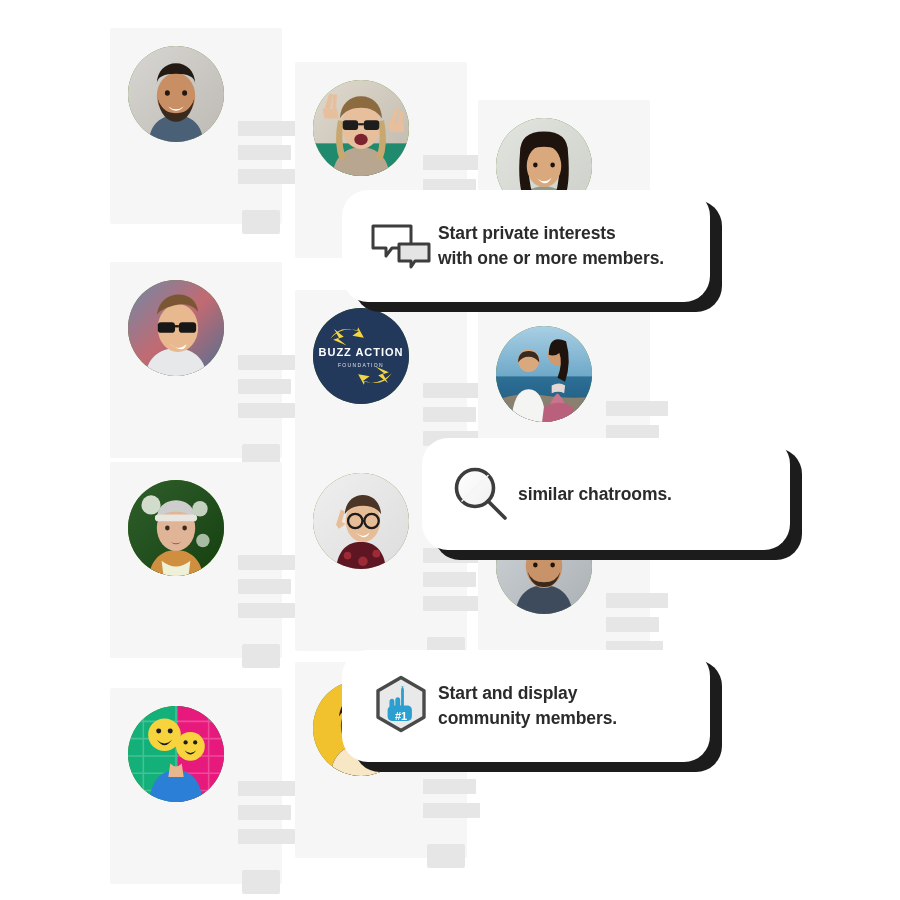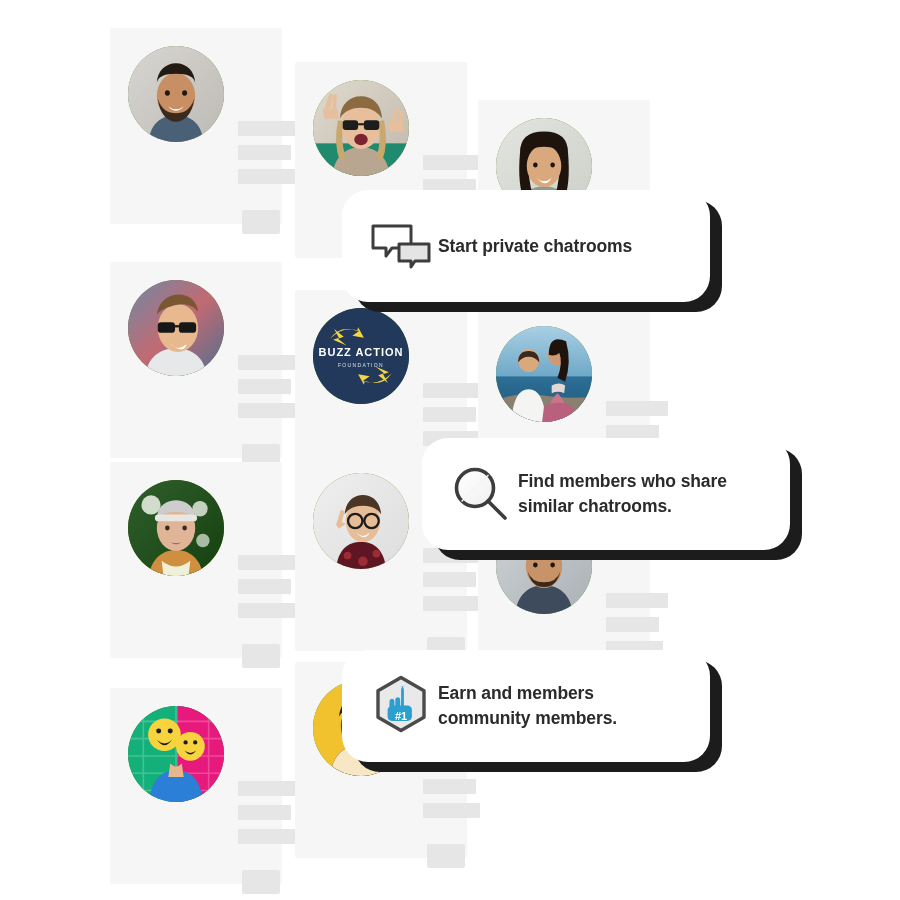--- a/index.html
+++ b/index.html
@@ -399,49 +399,49 @@
   <div id="callouts-layer">
       <div class="callout" style="left: 342px; top: 190px; width: 380px; height: 122px;">
         <div class="shadow" style="left: 12px; top: 10px; width: 368px; height: 112px;"></div>
         <div class="panel" style="width: 368px; height: 112px; padding: 0px 18px 0px 22px;">
           <div class="cal-icon" style="width: 74px;">
             <svg width="62" height="46" viewBox="0 0 62 46">
       <path d="M3 3h38v22H22l-6 8v-8H3z" fill="#ffffff" stroke="#3d3d3d" stroke-width="3" stroke-linejoin="round"></path>
       <path d="M29 21h30v17H45l-4 6v-6h-12z" fill="#e4e4e4" stroke="#3d3d3d" stroke-width="3" stroke-linejoin="round"></path>
     </svg>
           </div>
-          <div class="cal-text"><span>Start private chatrooms</span></div>
+          <div class="cal-text"><span>Start private interests</span><span class="l2">with one or more members.</span></div>
         </div>
       </div>
       <div class="callout" style="left: 422px; top: 438px; width: 380px; height: 122px;">
         <div class="shadow" style="left: 12px; top: 10px; width: 368px; height: 112px;"></div>
         <div class="panel" style="width: 368px; height: 112px; padding: 0px 18px 0px 22px;">
           <div class="cal-icon" style="width: 74px;">
             <svg width="58" height="56" viewBox="0 0 58 56">
       <defs>
                 <linearGradient id="mgg" x1="0" y1="0" x2="1" y2="1">
         <stop offset="0" stop-color="#ffffff"></stop>
                   <stop offset="1" stop-color="#f0f0f0"></stop>
                 </linearGradient>
               </defs>
       <circle cx="23" cy="22" r="18.5" fill="url(#mgg)" stroke="#3d3d3d" stroke-width="3.6"></circle>
       <path d="M9.5 35.5L36.5 9" stroke="#f4f4f4" stroke-width="1.4"></path>
       <path d="M36 35l17 17" stroke="#3d3d3d" stroke-width="3.6" stroke-linecap="round"></path>
     </svg>
           </div>
-          <div class="cal-text"><span>Find members who share</span><span class="l2">similar chatrooms.</span></div>
+          <div class="cal-text"><span class="l2">similar chatrooms.</span></div>
         </div>
       </div>
       <div class="callout" style="left: 342px; top: 650px; width: 380px; height: 122px;">
         <div class="shadow" style="left: 12px; top: 10px; width: 368px; height: 112px;"></div>
         <div class="panel" style="width: 368px; height: 112px; padding: 0px 18px 0px 22px;">
           <div class="cal-icon" style="width: 74px;">
             <svg width="58" height="62" viewBox="0 0 58 62">
       <path d="M29 2.5l23 13.2v26.6L29 55.5 6 42.3V15.7z" fill="#e9e9e9" stroke="#4a4a4a" stroke-width="3.4" stroke-linejoin="round"></path>
       <path d="M28 11c2.3 0 3.9 1.7 3.9 3.9v15.6h3.4c2.8 0 4.6 1.7 4.6 4.3v6.8c0 2.6-1.9 4.4-4.6 4.4H20c-2.6 0-4.4-1.8-4.4-4.4v-6.2c0-1.6.6-2.7 1.8-3.4l.1-5.5c0-1.6 1.1-2.7 2.5-2.7s2.4 1.1 2.4 2.6v4.1h.9v-5.6c0-1.6 1.1-2.7 2.5-2.7s2.4 1.1 2.4 2.7v5.6h.9V14.9c0-2.2 1.6-3.9 3.9-3.9z" fill="#2a9fd0"></path>
       <text x="29" y="45" text-anchor="middle" fill="#ffffff" font-family="Liberation Sans, sans-serif" font-size="11" font-weight="bold">#1</text>
     </svg>
           </div>
-          <div class="cal-text"><span>Earn and members</span><span class="l2">community members.</span></div>
+          <div class="cal-text"><span>Start and display</span><span class="l2">community members.</span></div>
         </div>
       </div>
     </div>
 </div>
 
 </body></html>

